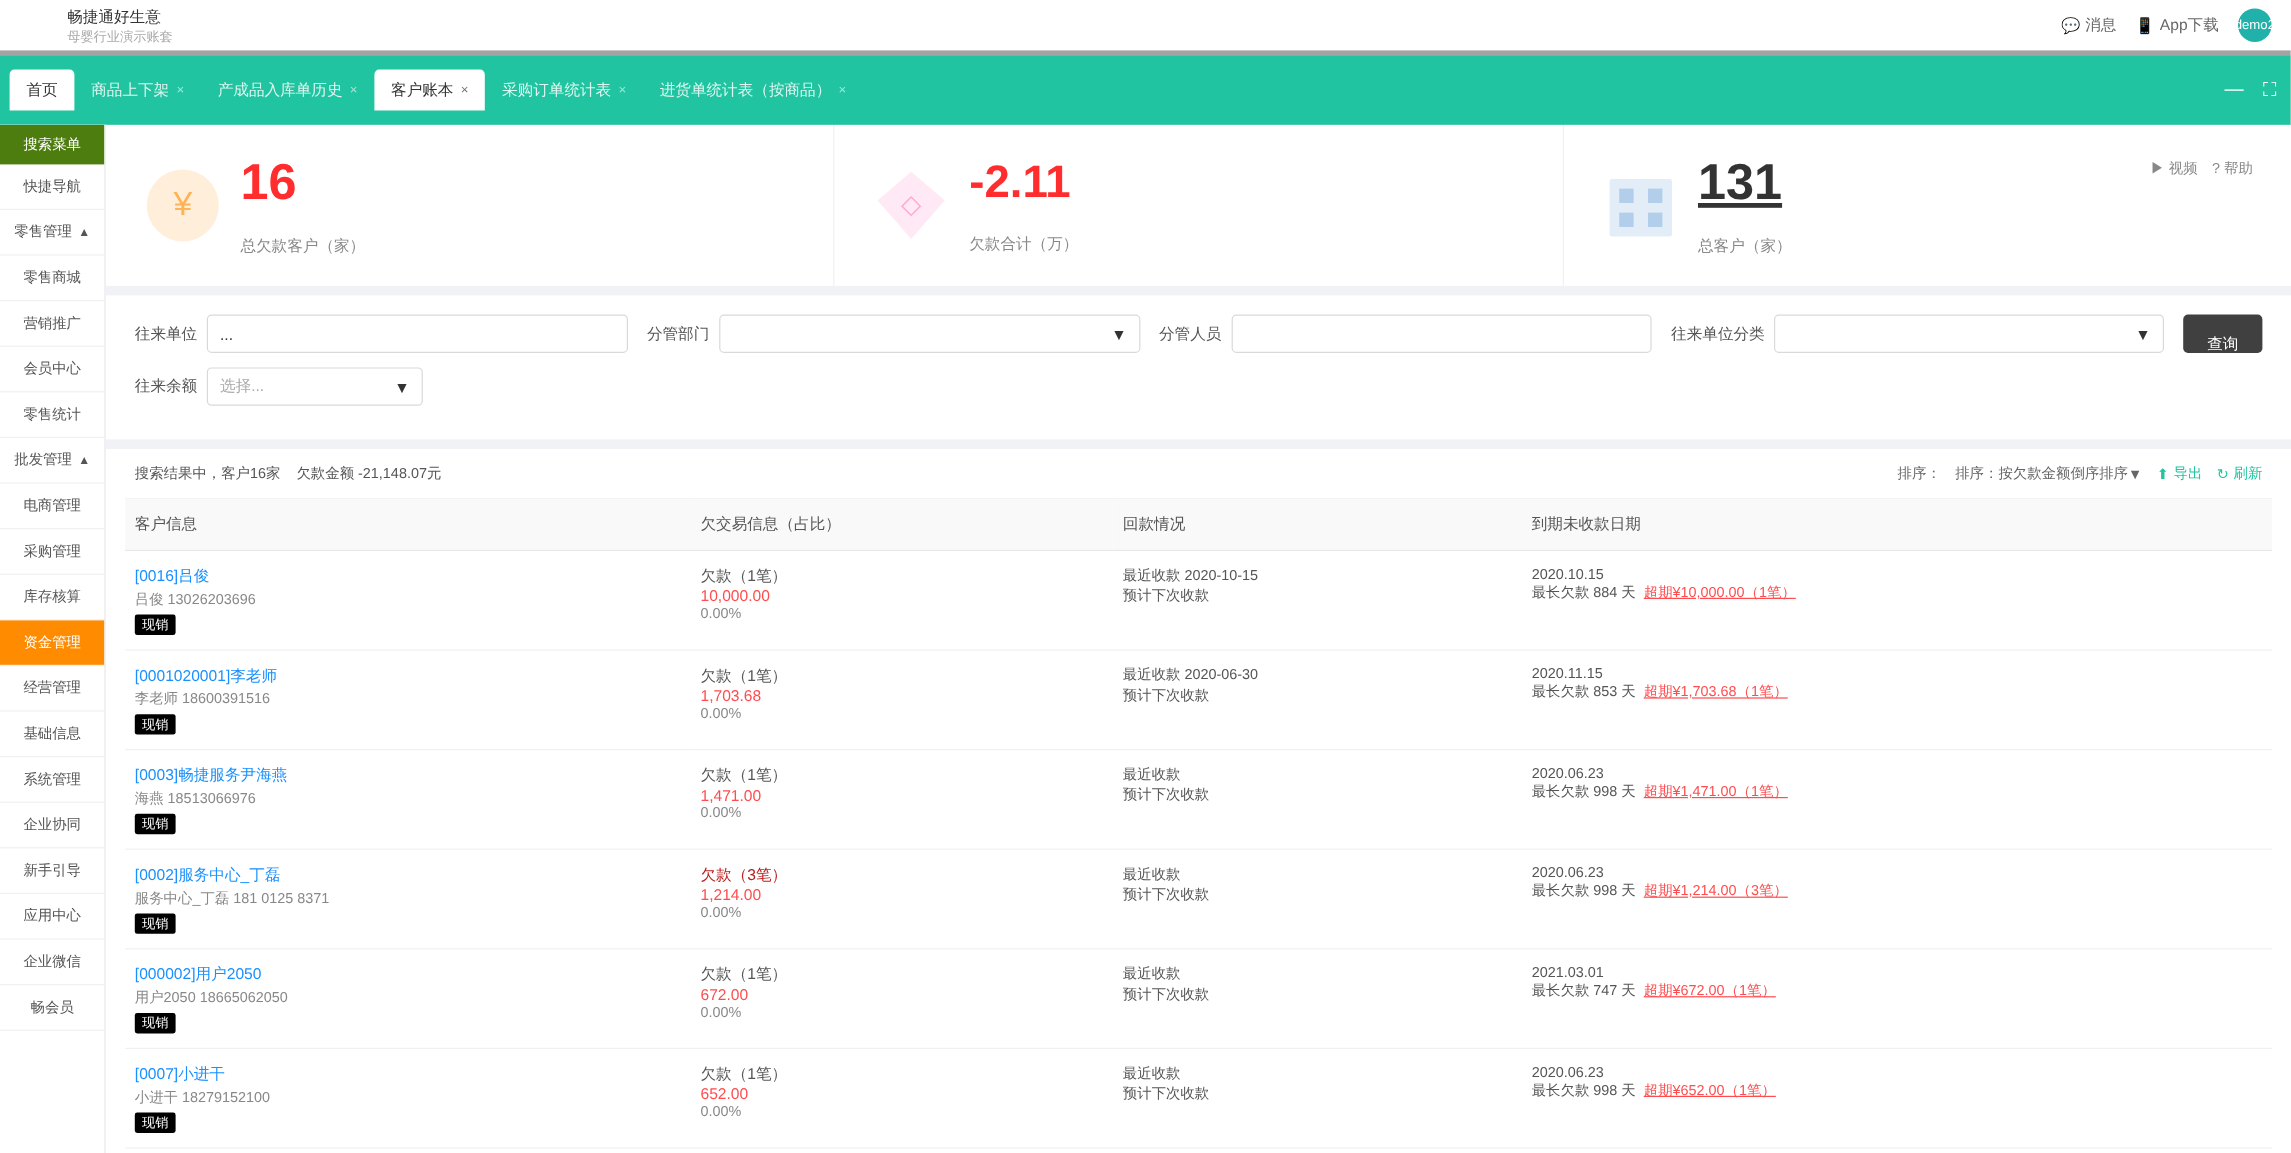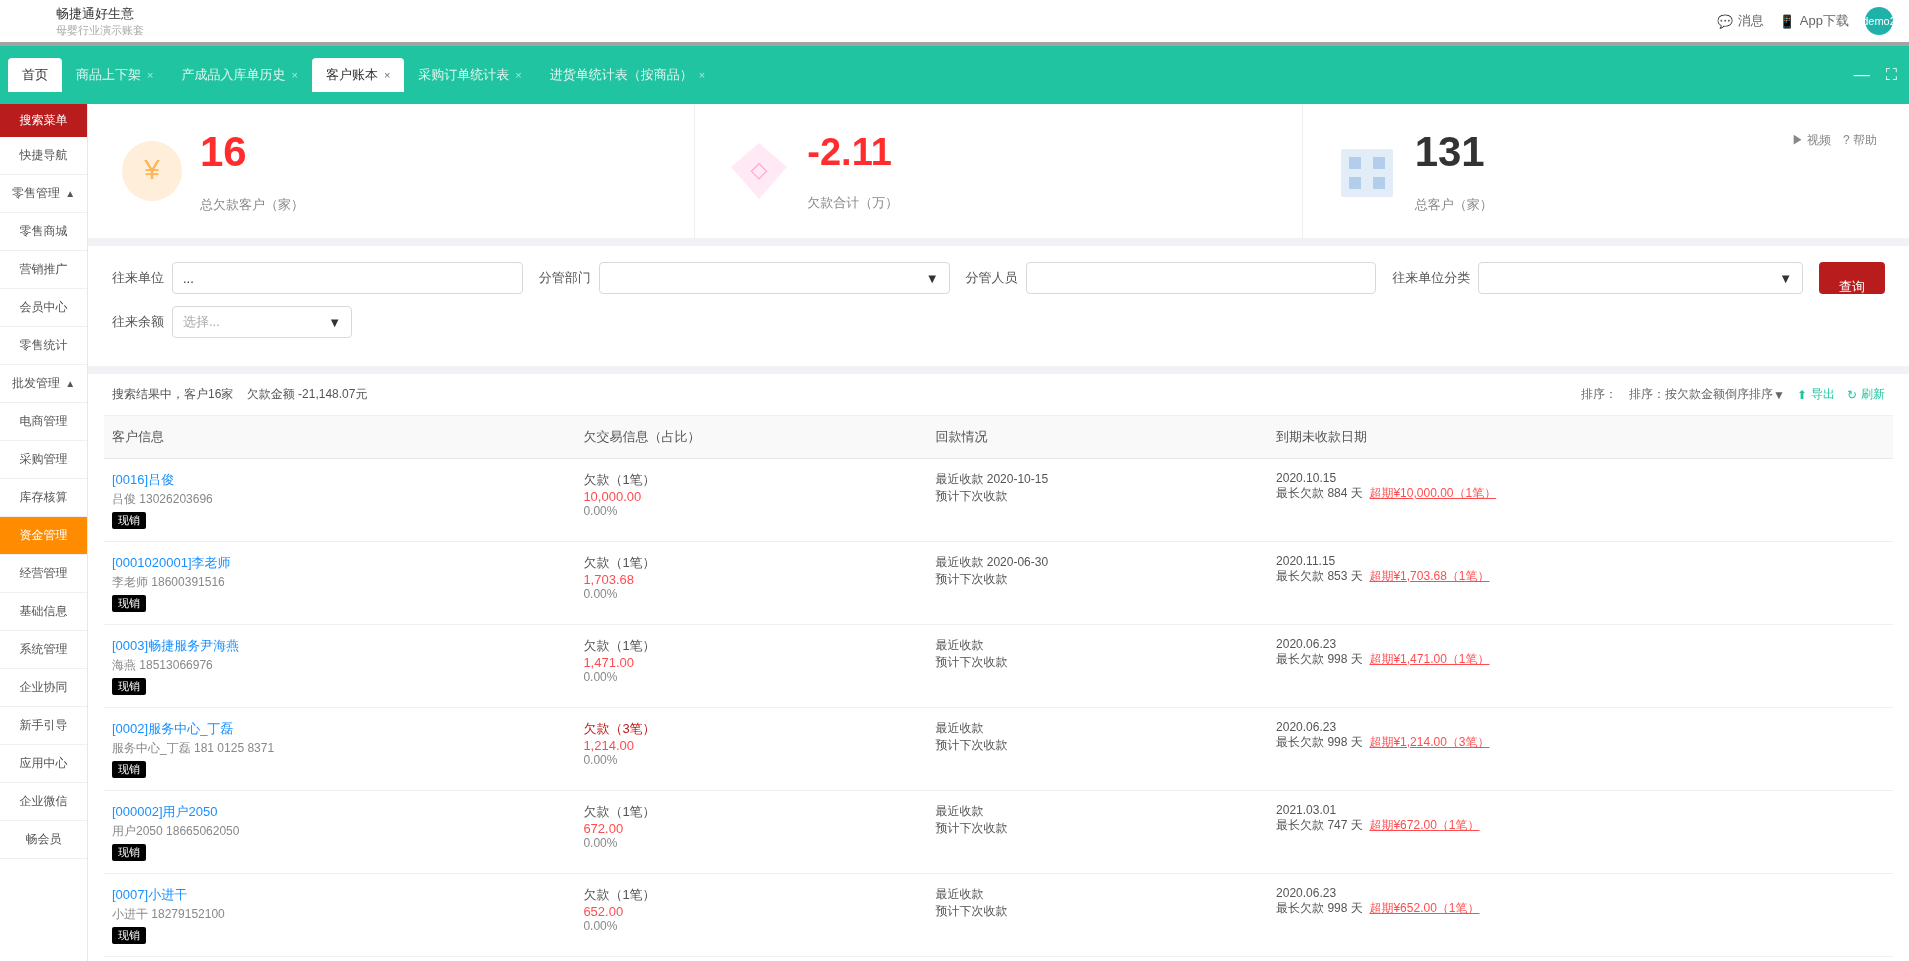--- a/index.html
+++ b/index.html
@@ -35,21 +35,21 @@
 
     
     .main-wrap { display: flex; height: calc(100vh - 88px); }
 
     
     .sidebar {
       width: 88px; background: #fff; border-right: 1px solid #e8e8e8;
       display: flex; flex-direction: column; overflow-y: auto; flex-shrink: 0;
     }
     .sidebar-search { 
-      background: #b91c1c; color: #fff; padding: 8px 0; text-align: center;
+      background: #4d7c0f; color: #fff; padding: 8px 0; text-align: center;
       font-size: 12px; cursor: pointer;
     }
     .sidebar-item {
       padding: 10px 0; text-align: center; font-size: 12px; color: #555;
       cursor: pointer; border-bottom: 1px solid #f0f0f0;
     }
     .sidebar-item.highlight { background: #ff8c00; color: #fff; }
     .sidebar-item .item-arrow { font-size: 10px; margin-left: 2px; }
 
     
@@ -58,38 +58,38 @@
     
     .stats-row {
       display: flex; background: #fff; margin-bottom: 8px;
     }
     .stat-card {
       flex: 1; display: flex; align-items: center; gap: 16px;
       padding: 24px 32px; border-right: 1px solid #f0f0f0;
     }
     .stat-number { font-size: 42px; font-weight: bold; }
     .stat-number.red { color: #ff2d2d; }
-    .stat-number.dark { color: #333; }
+    .stat-number.dark { color: #333; text-decoration: underline; }
     .stat-label { font-size: 13px; color: #888; margin-top: 20px; }
     .stat-top-right { margin-left: auto; font-size: 12px; color: #888; display: flex; gap: 12px; align-self: flex-start; padding-top: 4px; }
 
     
     .filter-area {
       background: #fff; padding: 16px 24px; margin-bottom: 8px;
     }
     .filter-row { display: flex; align-items: center; gap: 16px; margin-bottom: 12px; flex-wrap: wrap; }
     .filter-item { display: flex; align-items: center; gap: 8px; flex: 1; min-width: 200px; }
     .filter-label { font-size: 13px; color: #555; white-space: nowrap; }
     .filter-select {
       flex: 1; height: 32px; border: 1px solid #d9d9d9; border-radius: 4px;
       padding: 0 10px; font-size: 13px; background: #fff; cursor: pointer;
       display: flex; align-items: center; justify-content: space-between;
     }
     .btn-query {
-      background: #b91c1c; color: #fff; border: none; border-radius: 4px;
+      background: #404040; color: #fff; border: none; border-radius: 4px;
       padding: 16px 20px; height: 32px; font-size: 13px; cursor: pointer;
     }
     .collapse-row {
       text-align: center; color: #20c4a0; font-size: 12px; cursor: pointer;
       padding: 6px 0; border-top: 1px solid #f0f0f0; margin-top: 4px;
     }
 
     
     .table-area { background: #fff; padding: 0 16px; }
     .table-header-row {

